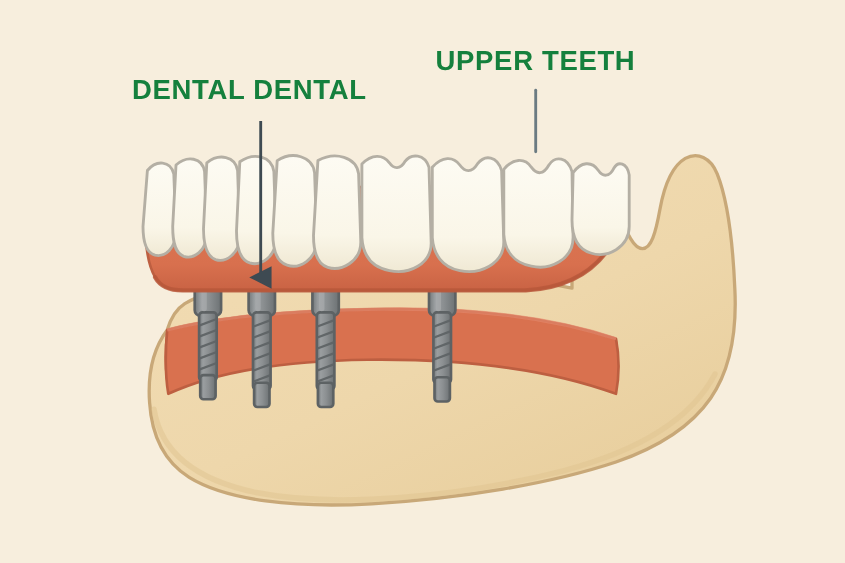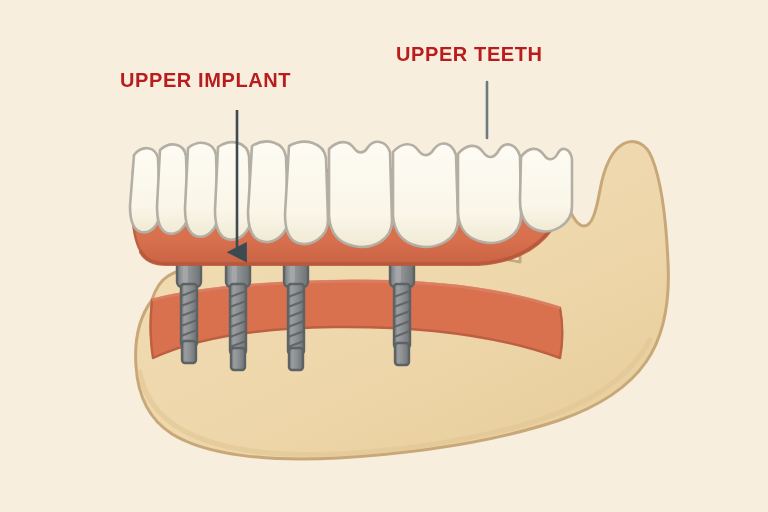--- a/index.html
+++ b/index.html
@@ -23,23 +23,23 @@
     position: absolute;
     inset: 0;
     width: 768px;
     height: 512px;
     display: block;
   }
   .lbl {
     position: absolute;
     font-family: "Liberation Sans", sans-serif;
     font-weight: bold;
-    font-size: 20px;
+    font-size: 25px;
     letter-spacing: 0.6px;
-    color: #b91c1c;
+    color: #15803d;
     white-space: nowrap;
     line-height: 1;
     text-align: right;
   }
   #label-dental-implant { left: 120px; top: 70px; }
   #label-upper-teeth { left: 396px; top: 44px; }
 </style>
 </head>
 <body>
 
@@ -283,17 +283,17 @@
                C 566,258 576,268 588,268
                L 600,268 L 600,150 L 560,150 Z" fill="url(#grad-bone)" stroke="#c8a878" stroke-width="2.6" stroke-linejoin="round" opacity="0"></path>
     </g>
 
     <g>
       <line x1="237" y1="110" x2="237" y2="252" stroke="#3e4a52" stroke-width="2.6" marker-end="url(#arrowhead)"></line>
       <line x1="487" y1="82" x2="487" y2="138" stroke="#6b7b82" stroke-width="2.6" stroke-linecap="round"></line>
     </g>
   </svg>
 
-  <div class="lbl" id="label-dental-implant">UPPER IMPLANT</div>
+  <div class="lbl" id="label-dental-implant">DENTAL DENTAL</div>
 
   <div class="lbl" id="label-upper-teeth">UPPER TEETH</div>
 
 </div>
 
 </body></html>

